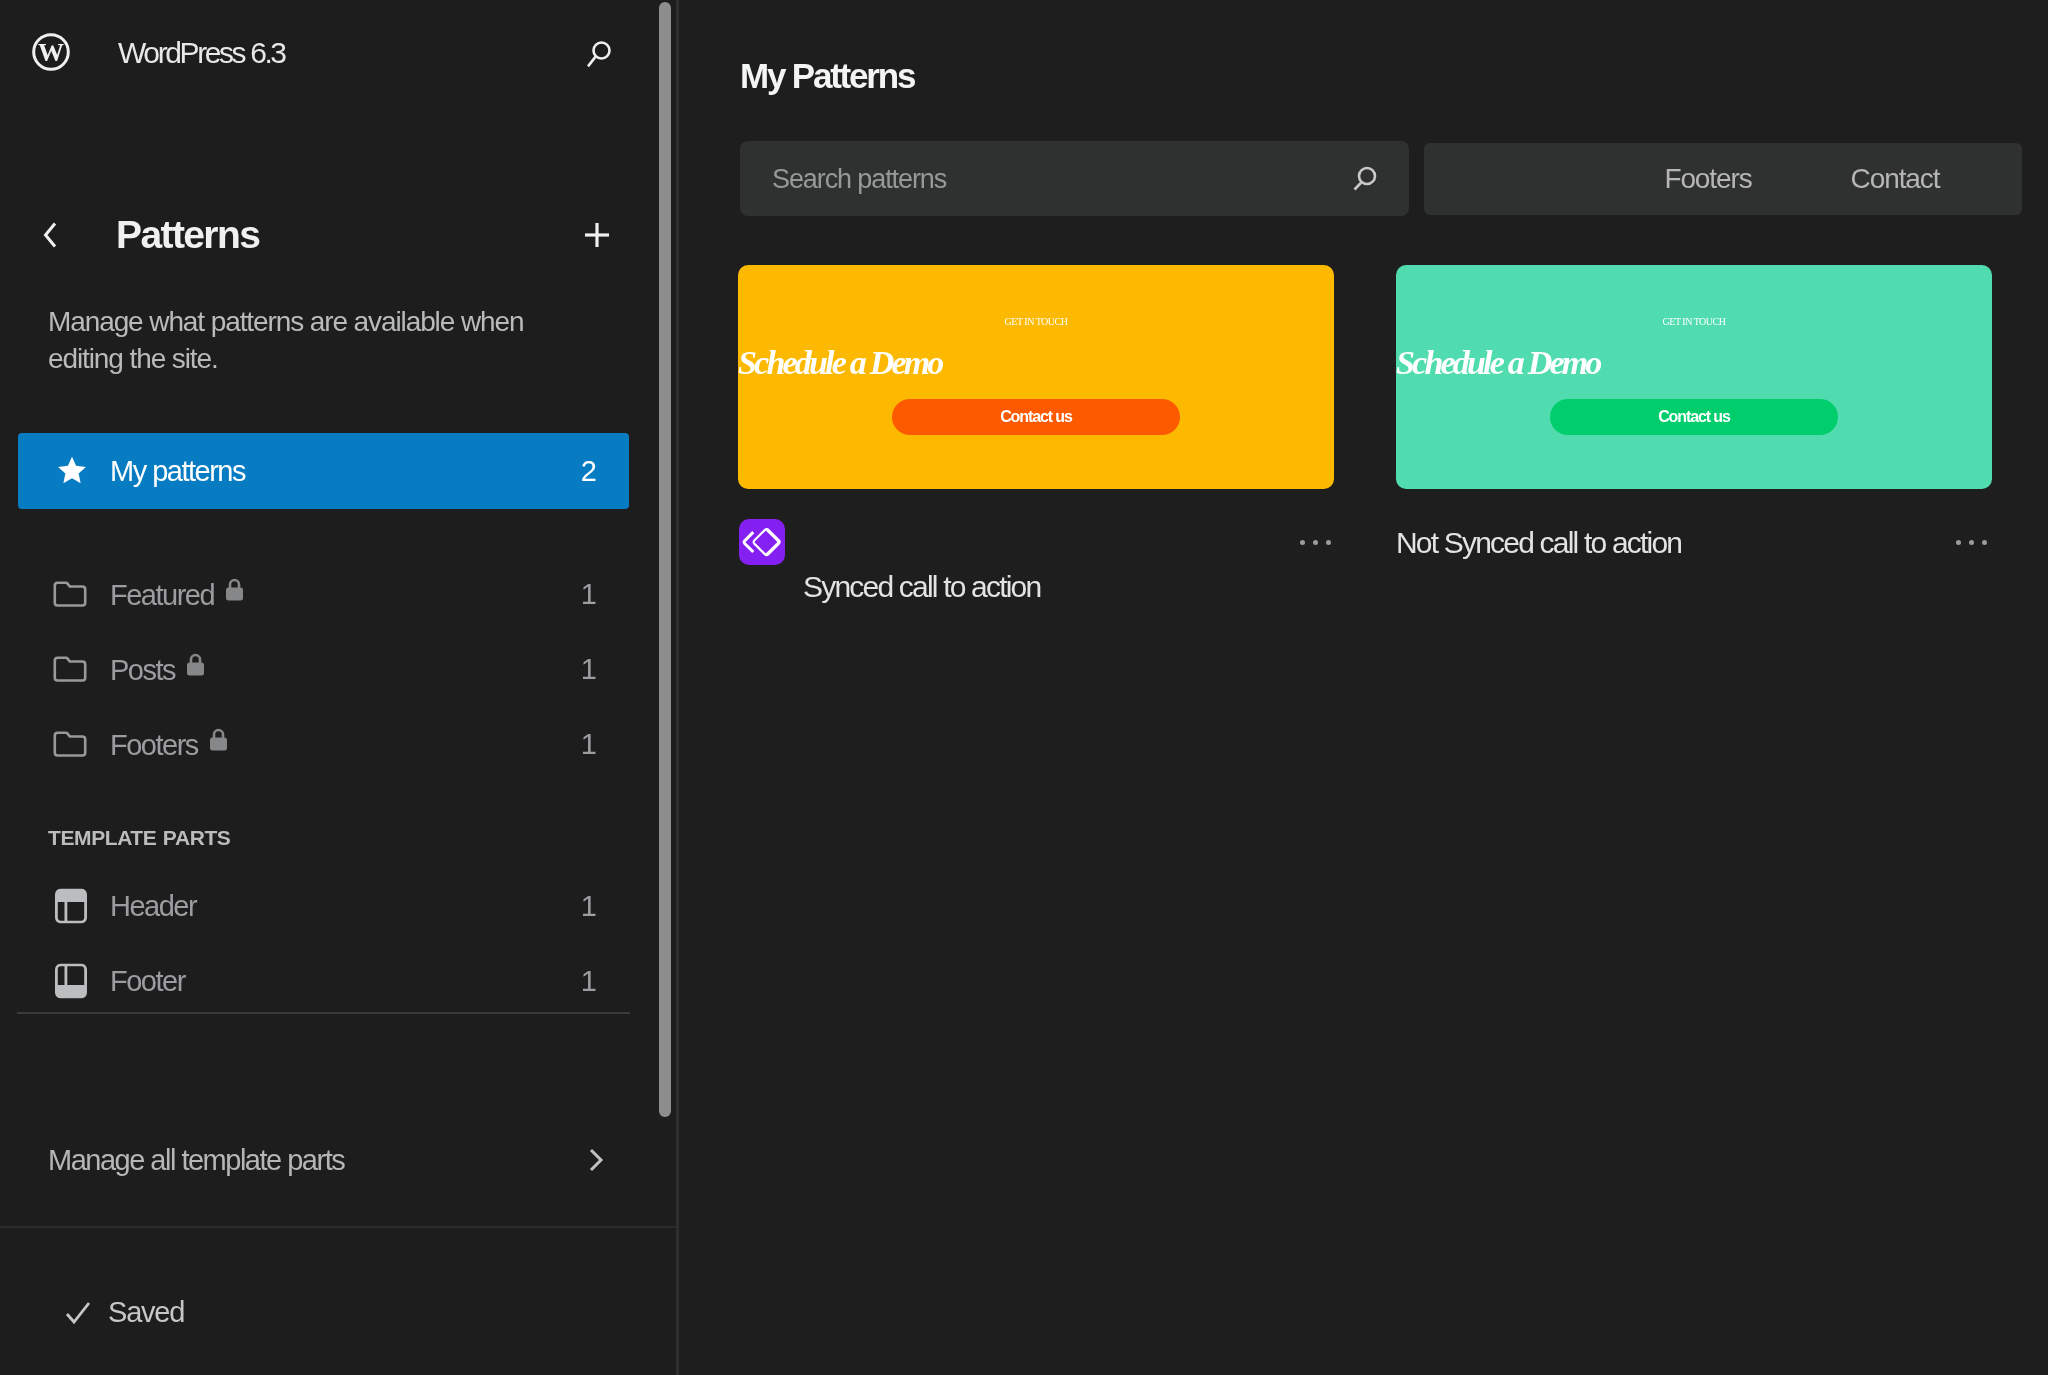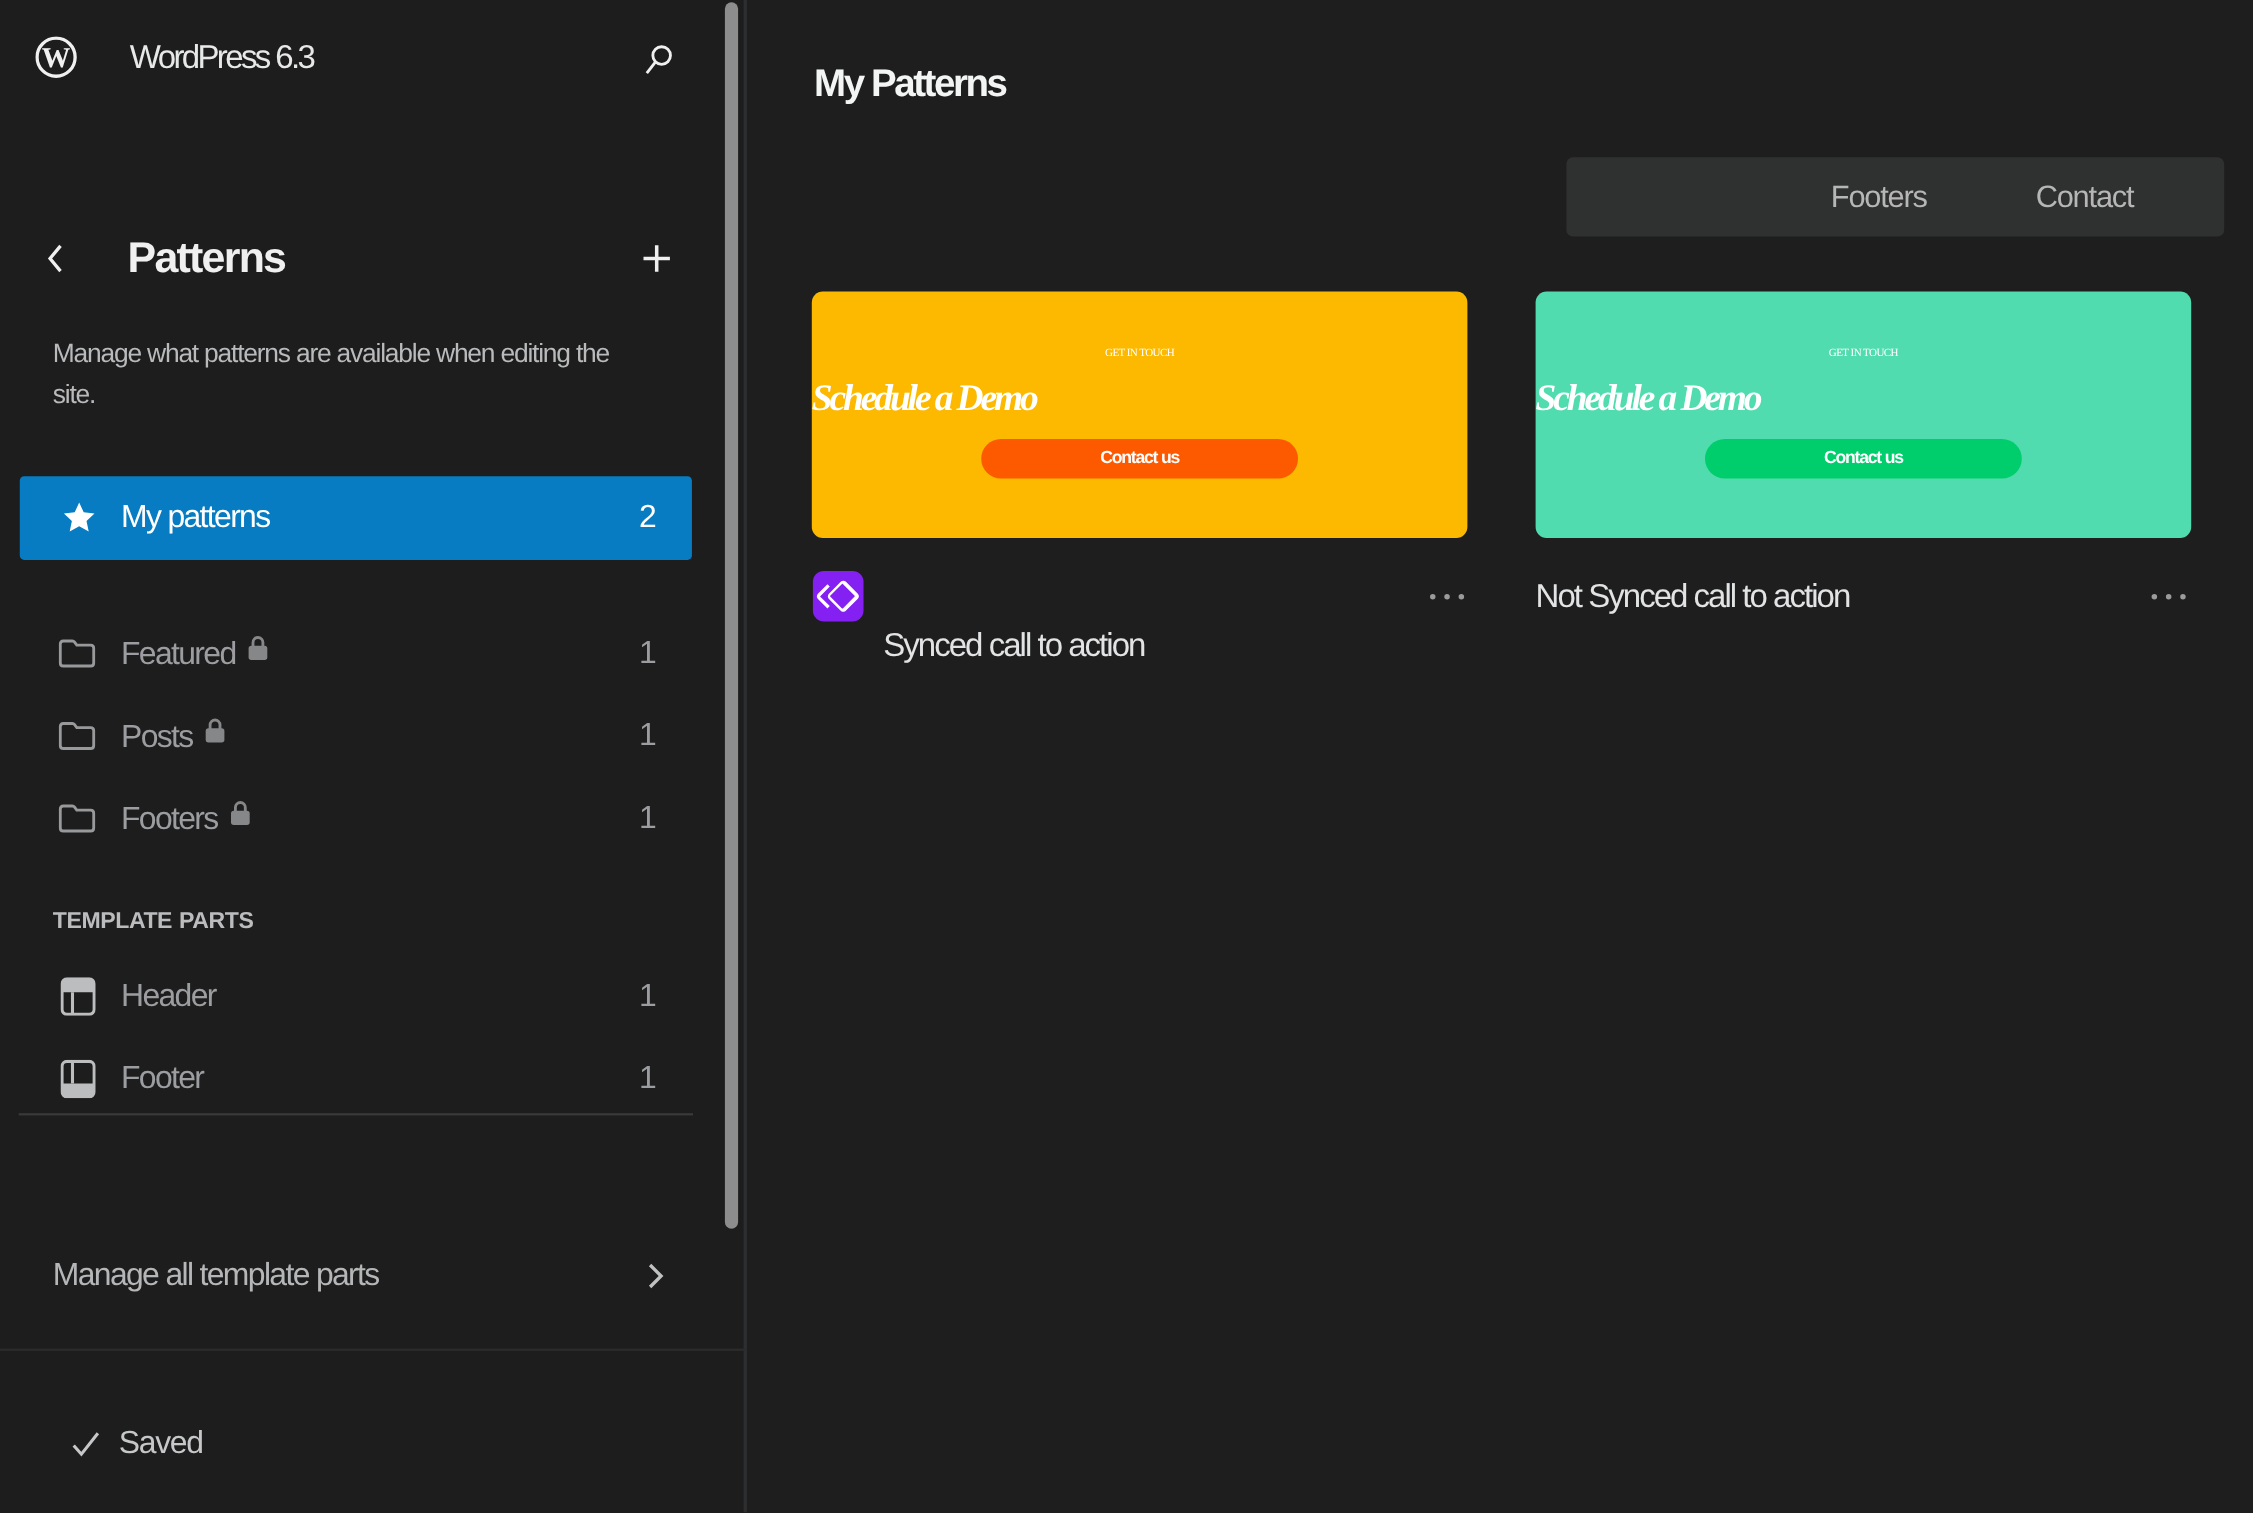--- a/index.html
+++ b/index.html
@@ -14,21 +14,21 @@
   #scrollthumb { left:659px; top:2px; width:12px; height:1115px; background:#8d8d8d; border-radius:7px; }
 
   #wplogo { left:32px; top:33px; }
   #wpname { left:118px; top:38px; font-size:30px; line-height:30px; color:#e7e8e8; letter-spacing:-2.4px; }
   #sb-search { left:584px; top:39px; }
 
   #backchev { left:41px; top:221px; }
   #pat-title { left:116px; top:215px; font-size:39px; line-height:39px; font-weight:bold; color:#f0f0f1; letter-spacing:-1.6px; }
   #plus { left:583px; top:221px; }
 
-  #desc { left:48px; top:303px; width:520px; font-size:24px; line-height:37px; color:#b9babc; letter-spacing:-1.1px; }
+  #desc { left:48px; top:303px; width:520px; font-size:28px; line-height:37px; color:#b9babc; letter-spacing:-1.1px; }
 
   .navrow { left:18px; width:611px; height:76px; border-radius:4px; }
   .navrow .icon { position:absolute; left:39px; top:50%; transform:translateY(-50%); }
   .navrow .icon.fold { left:35px; }
   .navrow .icon.tp { left:37px; }
   .navrow .label { position:absolute; left:92px; top:50%; transform:translateY(-50%); font-size:29px; letter-spacing:-1.5px; color:#9b9da0; white-space:nowrap; }
   .navrow .count { position:absolute; right:32px; top:50%; transform:translateY(-50%); font-size:29px; color:#9b9da0; }
   #row-mypat { top:433px; background:#077cc2; }
   #row-mypat .label, #row-mypat .count { color:#ffffff; }
   #row-featured { top:556px; }
@@ -182,20 +182,27 @@
   <div class="abs" id="divider2"></div>
   <svg class="abs" id="saved-check" width="30" height="30" viewBox="0 0 30 30">
     <polyline points="4,16 11,24 26,5" fill="none" stroke="#c6c7c9" stroke-width="2.8"></polyline>
   </svg>
   <div class="abs" id="saved-text">Saved</div>
 
   <div class="abs" id="scrollthumb"></div>
 
   <div class="abs" id="main-title">My Patterns</div>
 
+  <div class="abs" id="searchbox">
+    <span class="ph">Search patterns</span>
+    <svg class="sicon" width="32" height="32" viewBox="0 0 32 32">
+      <circle cx="18" cy="13" r="8" fill="none" stroke="#c9c9c9" stroke-width="2.6"></circle>
+      <line x1="12.3" y1="19.5" x2="5.5" y2="26.5" stroke="#c9c9c9" stroke-width="2.6"></line>
+    </svg>
+  </div>
 
   <div class="abs" id="toggle">
     <span class="tg-lbl" style="left:284px;">Footers</span>
     <span class="tg-lbl" style="left:471px;">Contact</span>
   </div>
 
   <div class="abs card" id="card1">
     <div class="cap">GET IN TOUCH</div>
     <div class="ttl">Schedule a Demo</div>
     <div class="btn">

